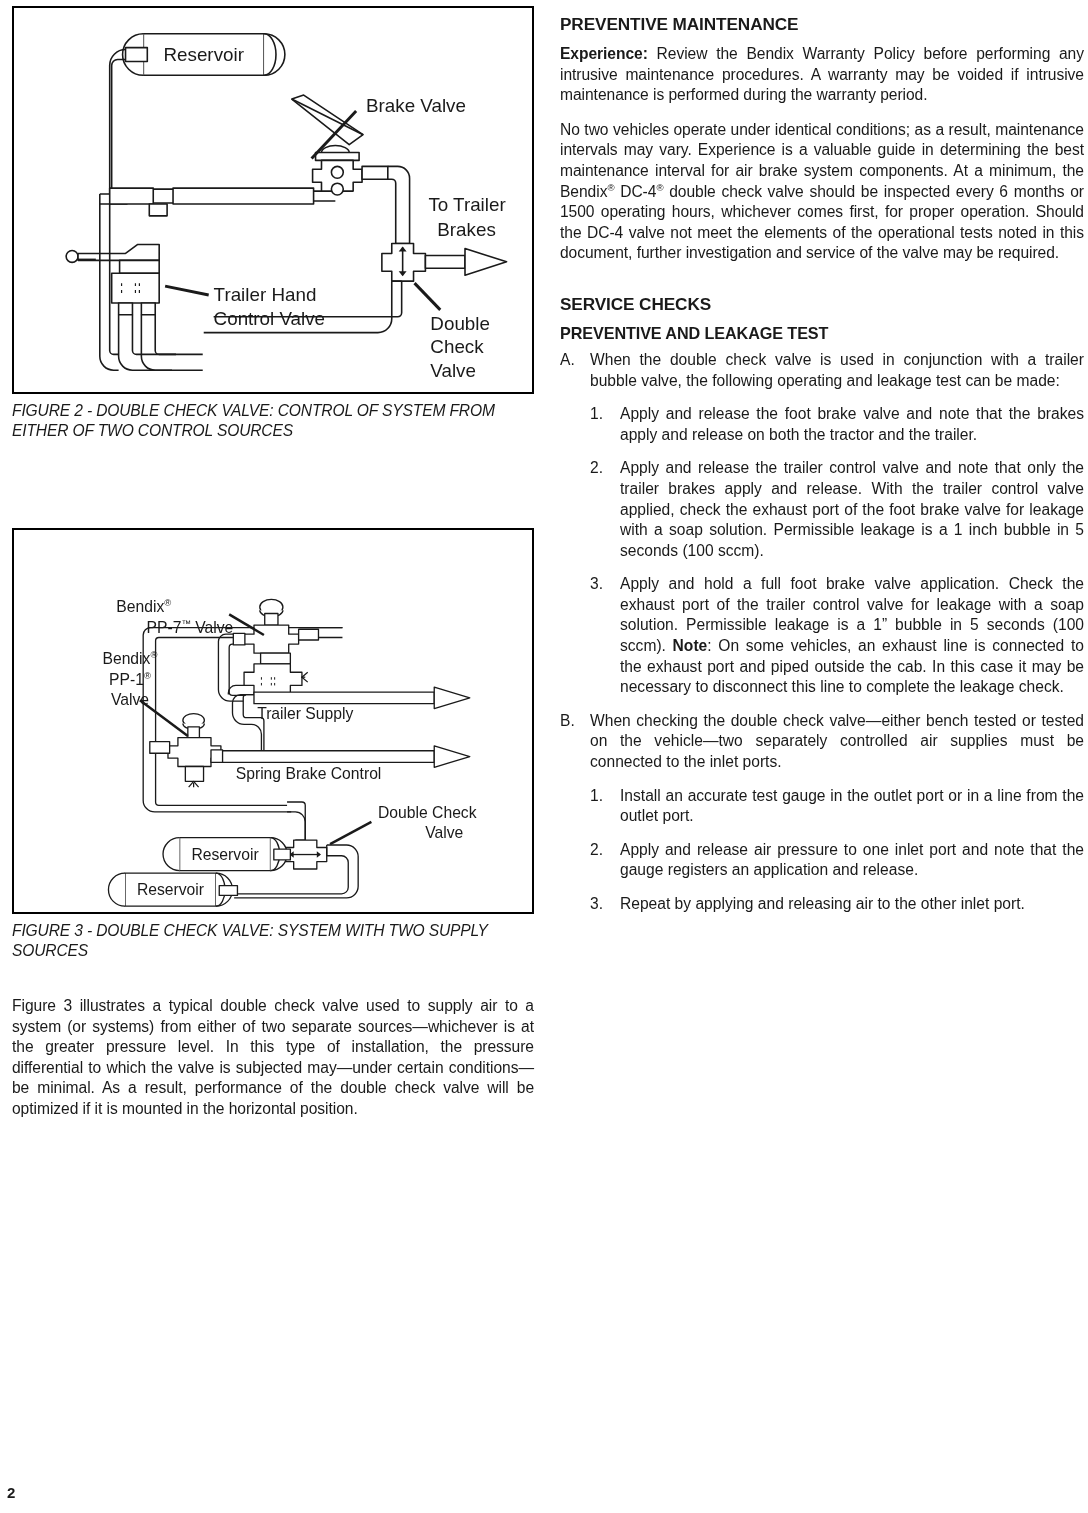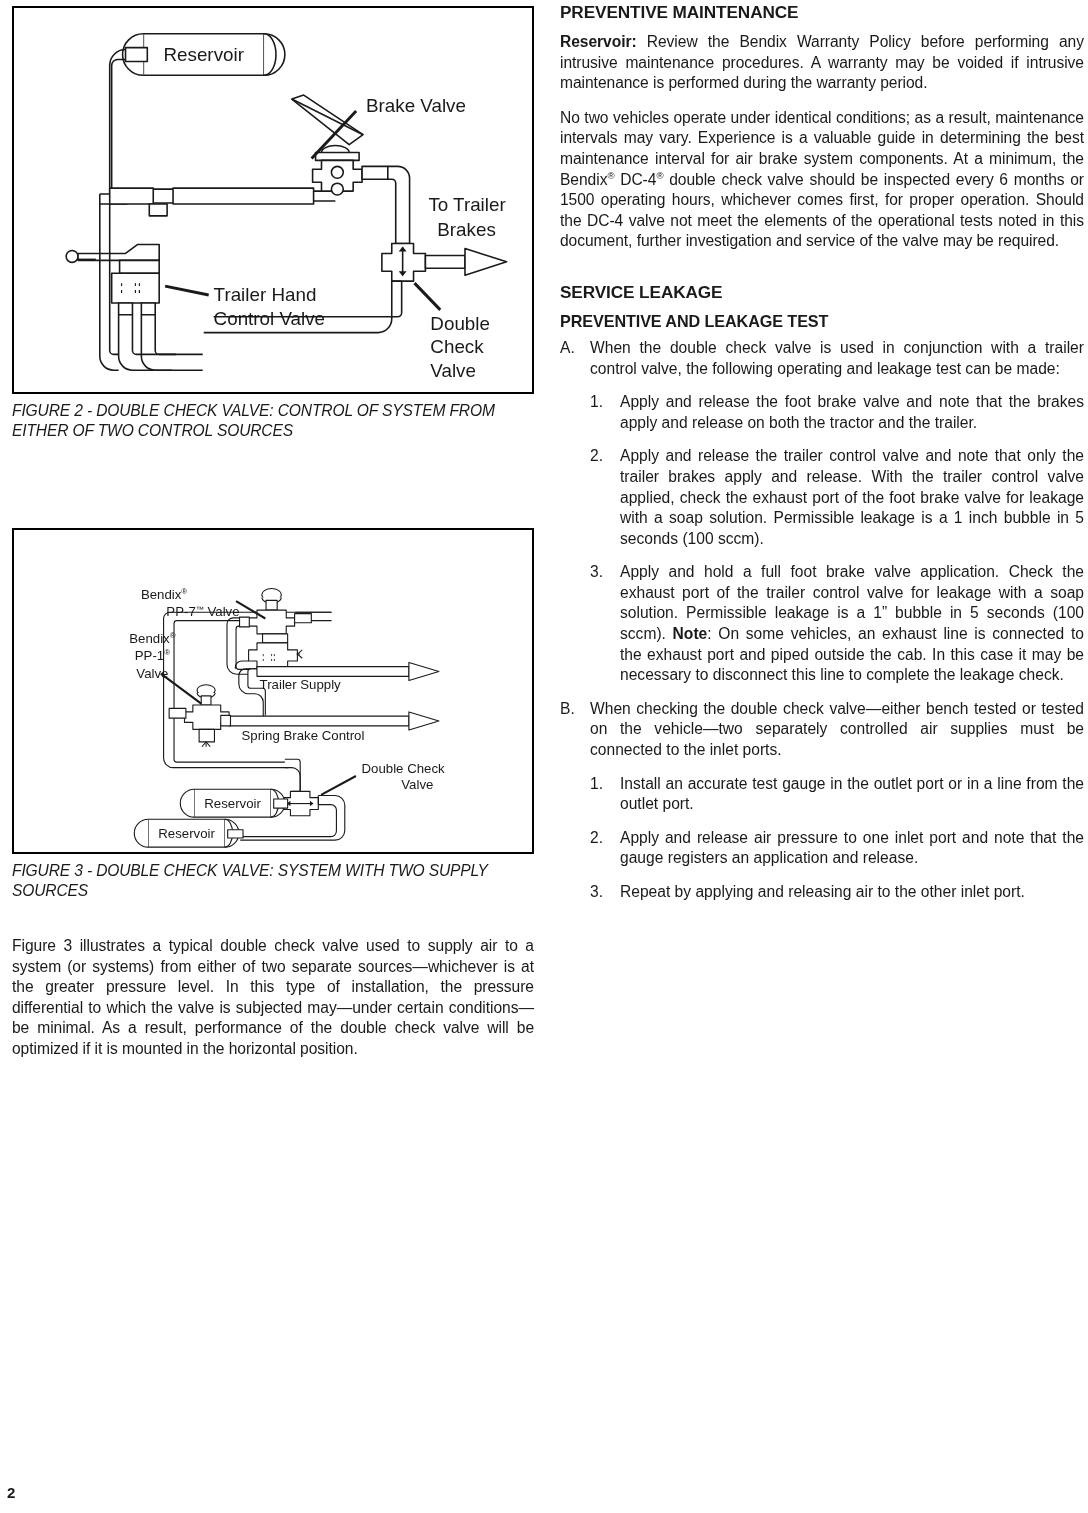--- a/index.html
+++ b/index.html
@@ -25,33 +25,33 @@
   
   .col-left {
     position: absolute;
     left: 12px;
     top: 6px;
     width: 522px;
   }
   .col-right {
     position: absolute;
     left: 560px;
-    top: 2px;
+    top: 14px;
     width: 524px;
   }
 
   
   .figure-box {
     border: 2px solid #000;
     box-sizing: border-box;
     position: relative;
     background: #fff;
   }
   #figure2-box { height: 388px; }
-  #figure3-box { height: 326px; margin-top: 88px; }
+  #figure3-box { height: 386px; margin-top: 88px; }
 
   .figure-caption {
     font-size: 15.6px;
     line-height: 19.5px;
     font-style: italic;
     margin-top: 7px;
     letter-spacing: -0.15px;
   }
   .figure-caption .cap-num { font-weight: normal; font-style: italic; }
   .figure-caption .cap-title { font-weight: normal; font-style: italic; }
@@ -384,33 +384,33 @@
     <div style="height:36px"></div>
 
     <p class="body last">Figure 3 illustrates a typical double check valve used to supply air to a system (or systems) from either of two separate sources—whichever is at the greater pressure level.  In this type of installation, the pressure differential to which the valve is subjected may—under certain conditions—be minimal.  As a result, performance of the double check valve will be optimized if it is mounted in the horizontal position.</p>
 
   </div>
 
   <div class="col-right">
 
     <h1 class="head">PREVENTIVE MAINTENANCE</h1>
 
-    <p class="body"><b class="inline">Reservoir:</b><span> Review the Bendix Warranty Policy before performing any intrusive maintenance procedures. A warranty may be voided if intrusive maintenance is performed during the warranty period.</span></p>
+    <p class="body"><b class="inline">Experience:</b><span> Review the Bendix Warranty Policy before performing any intrusive maintenance procedures. A warranty may be voided if intrusive maintenance is performed during the warranty period.</span></p>
 
     <p class="body"><span>No two vehicles operate under identical conditions; as a result, maintenance intervals may vary. Experience is a valuable guide in determining the best maintenance interval for air brake system components. At a minimum, the Bendix</span><sup class="reg">®</sup><span> DC-4</span><sup class="reg">®</sup><span> double check valve should be inspected every 6 months or 1500 operating hours, whichever comes first, for proper operation. Should the DC-4 valve not meet the elements of the operational tests noted in this document, further investigation and service of the valve may be required.</span></p>
 
     <div class="sec-gap"></div>
 
-    <h1 class="head">SERVICE LEAKAGE</h1>
+    <h1 class="head">SERVICE CHECKS</h1>
 
     <h2 class="subhead">PREVENTIVE AND LEAKAGE TEST</h2>
 
     <div class="list-a">
       <div class="marker">A.</div>
-      <div class="content">When the double check valve is used in conjunction with a trailer control valve, the following operating and leakage test can be made:</div>
+      <div class="content">When the double check valve is used in conjunction with a trailer bubble valve, the following operating and leakage test can be made:</div>
     </div>
 
     <div class="list-num">
       <div class="marker">1.</div>
       <div class="content">Apply and release the foot brake valve and note that the brakes apply and release on both the tractor and the trailer.</div>
     </div>
 
     <div class="list-num">
       <div class="marker">2.</div>
       <div class="content">Apply and release the trailer control valve and note that only the trailer brakes apply and release.  With the trailer control valve applied, check the exhaust port of the foot brake valve for leakage with a soap solution.  Permissible leakage is a 1 inch bubble in 5 seconds (100 sccm).</div>

